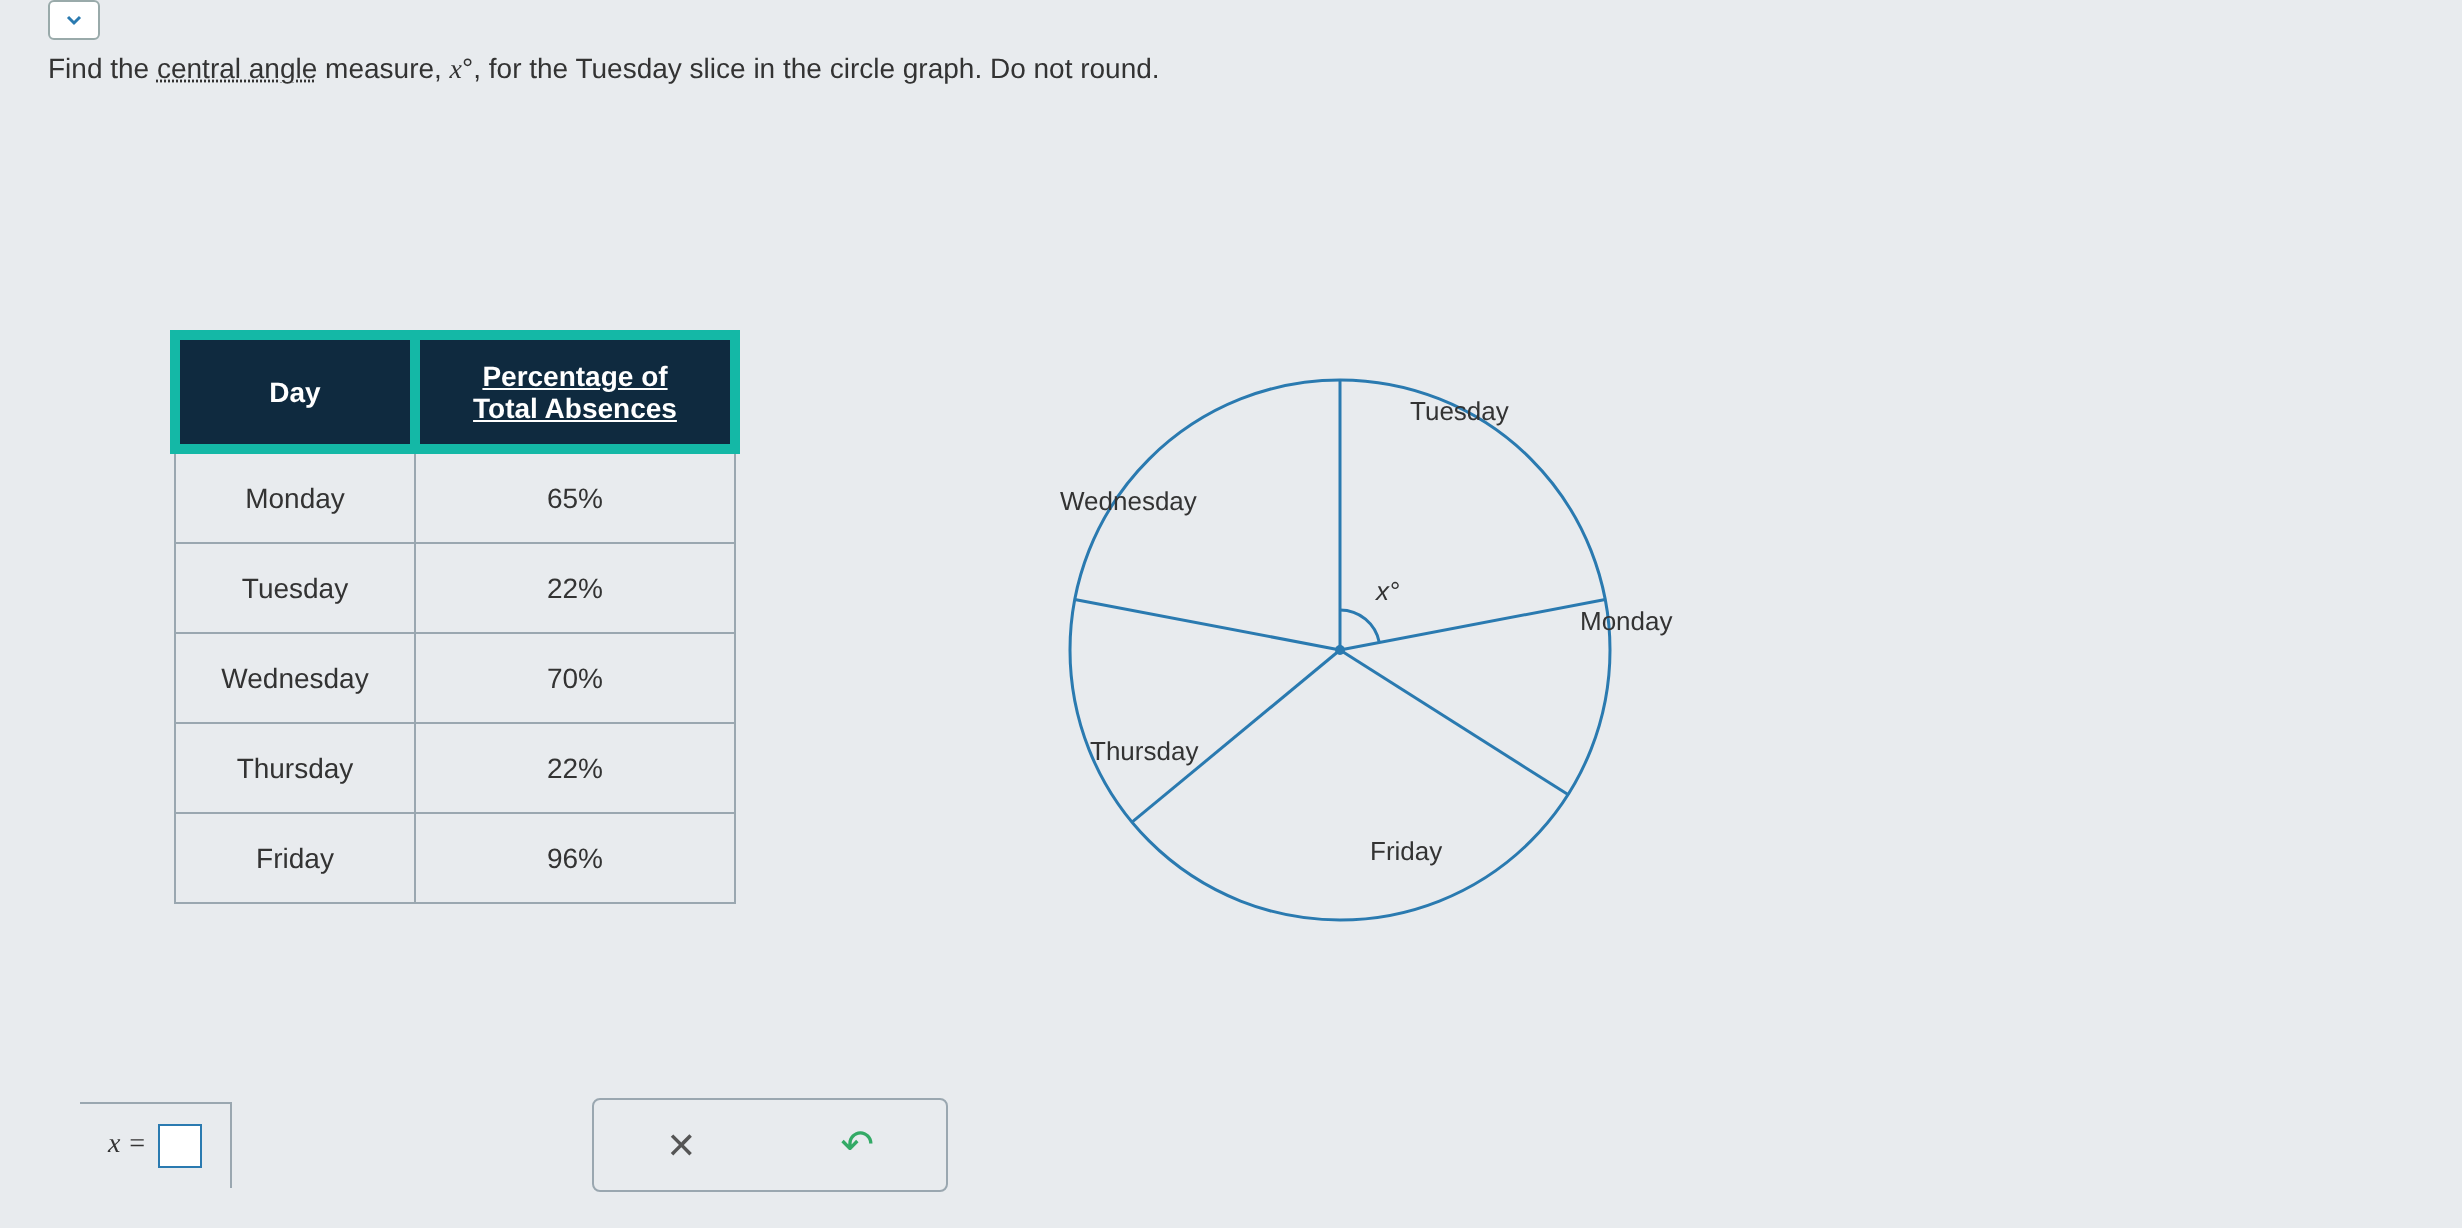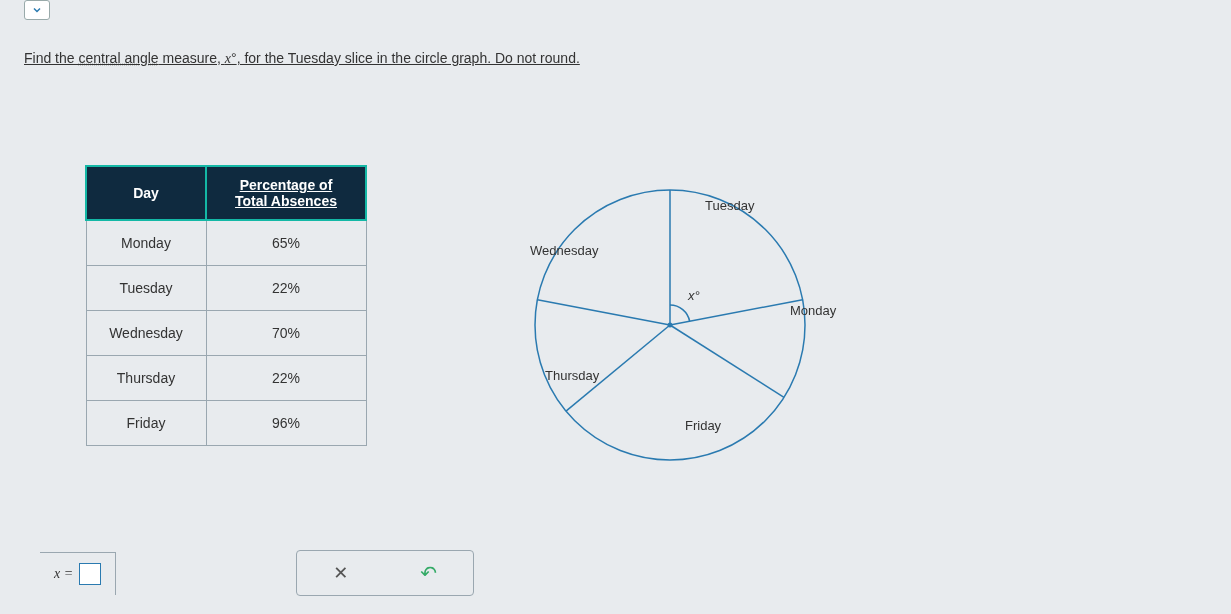--- a/index.html
+++ b/index.html
@@ -45,21 +45,21 @@
   }
   table.data {
     border-collapse: collapse;
     font-size: 14px;
   }
   table.data th {
     background: #0f2a3f;
     color: #fff;
     font-weight: bold;
     padding: 10px 14px;
-    border: 2px solid #14b8a6;
+    border: 5px solid #14b8a6;
     text-align: center;
   }
   table.data th:first-child { width: 120px; }
   table.data th:last-child { width: 160px; text-decoration: underline; }
   table.data td {
     border: 1px solid #9aa7b0;
     padding: 14px 10px;
     text-align: center;
     color: #333;
     background: #e8ebee;
@@ -125,21 +125,21 @@
 </head>
 <body>
 
 <div class="dropdown-btn">
   <svg viewBox="0 0 24 24">
     <path d="M6 9 L12 15 L18 9" fill="none" stroke="#2a7ab0" stroke-width="3"></path>
   </svg>
 </div>
 
 <div class="problem-text">
-  <p style="margin-top:24px;text-decoration:underline;">
+  <p style="margin-top:0;">
     <span>Find the </span><span class="ul">central angle</span><span> measure, </span><span class="var">x</span><span>°</span><span>, for the Tuesday slice in the circle graph. Do not round.</span>
   </p>
 </div>
 
 <div class="table-wrap">
   <table class="data">
     <thead>
       <tr>
         <th>Day</th>
         <th style="white-space:pre-line">Percentage of

